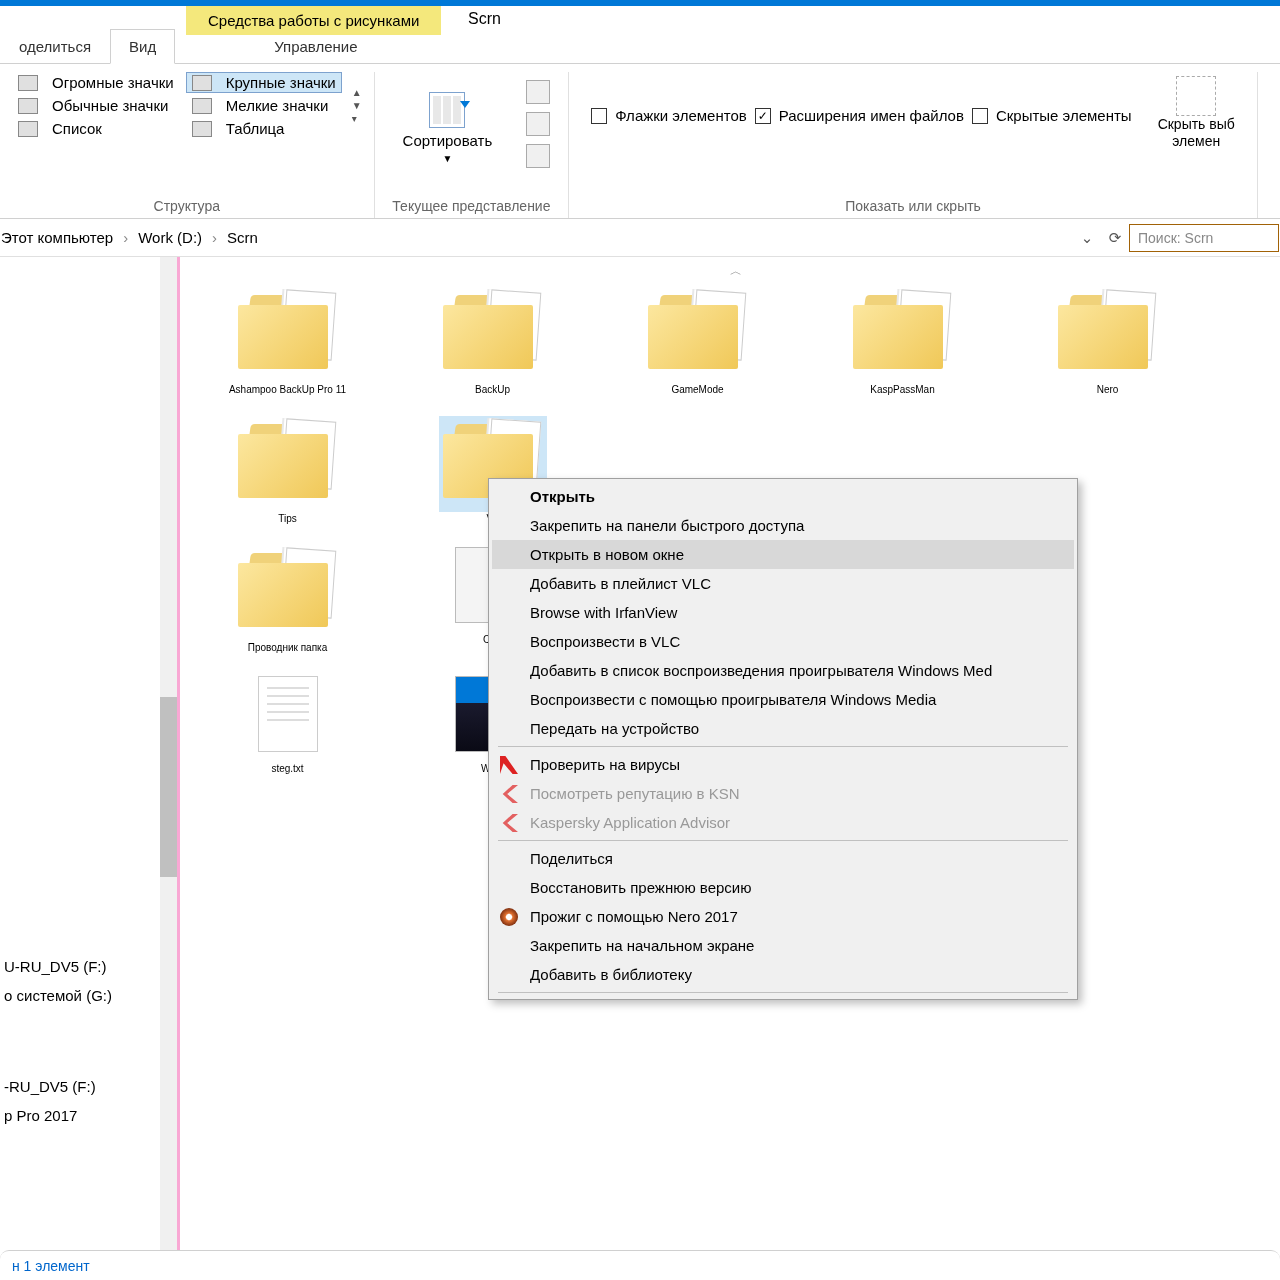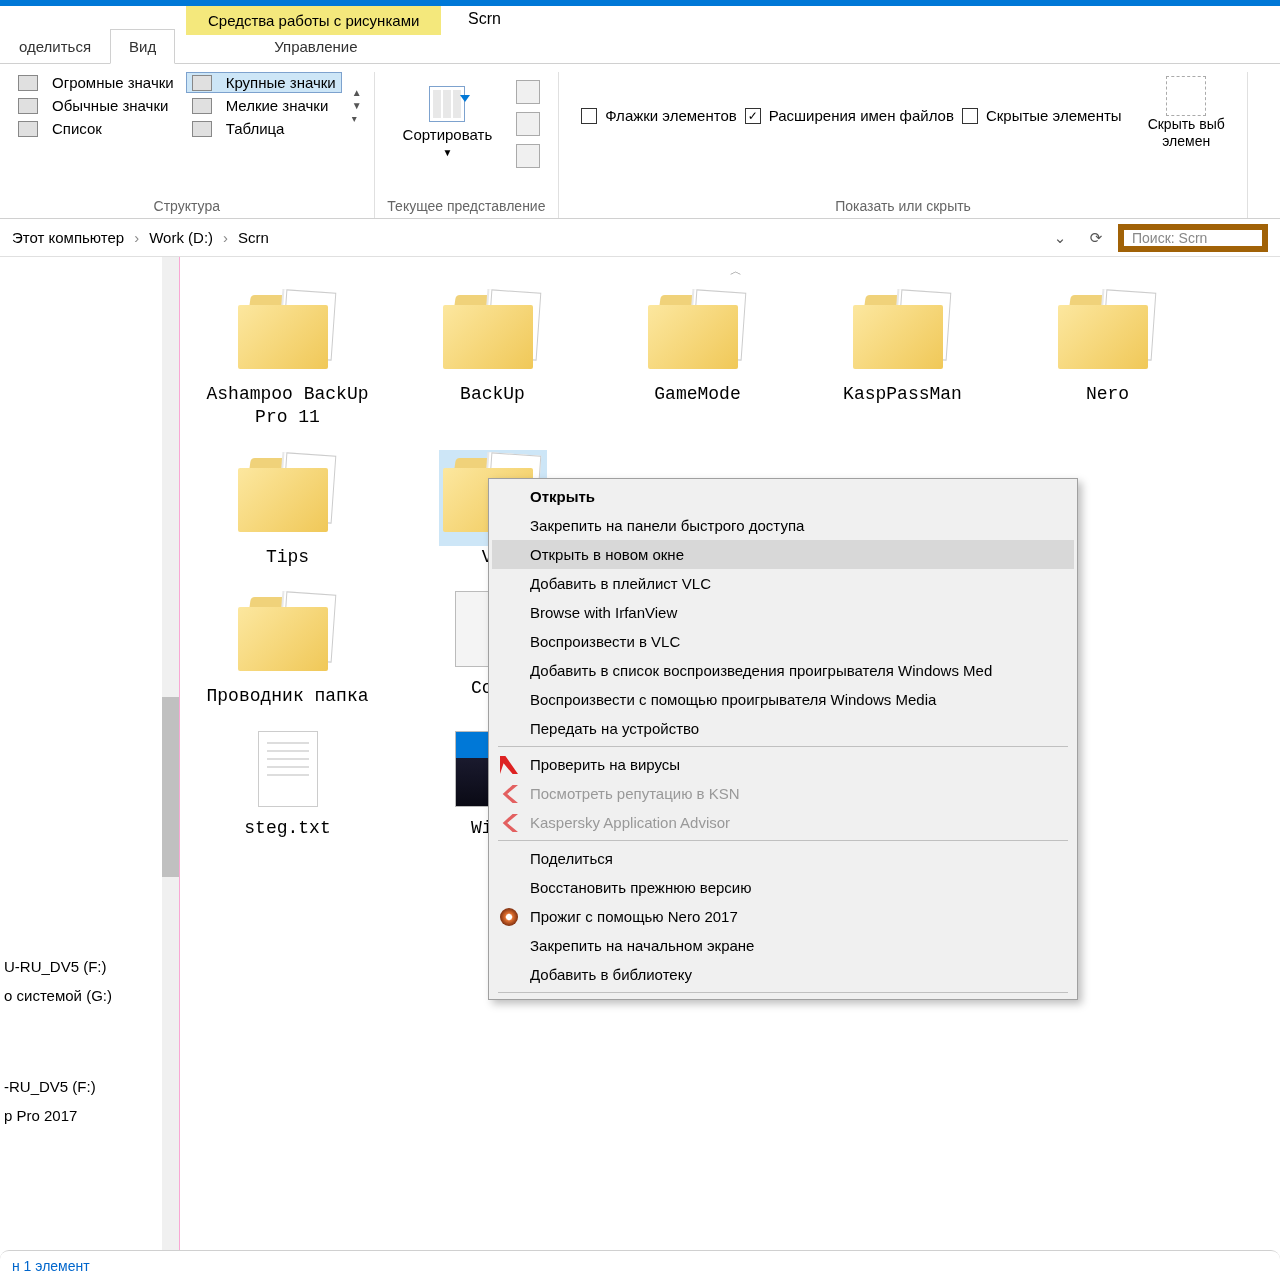--- a/index.html
+++ b/index.html
@@ -32,43 +32,43 @@
 
 .small-icon { width: 24px; height: 24px; border: 1px solid #aaa; background: #f0f0f0; }
 
 .check-group { display: flex; flex-direction: row; gap: 8px; padding: 6px 10px 0 10px; }
 .check-item { display: flex; align-items: center; gap: 8px; font-size: 15px; }
 .checkbox { width: 16px; height: 16px; border: 1px solid #333; display: flex; align-items: center; justify-content: center; font-size: 12px; }
 
 .hide-group { display: flex; flex-direction: column; align-items: center; padding: 4px 10px; }
 .hide-icon { width: 40px; height: 40px; border: 1px dashed #aaa; }
 
-.breadcrumb-bar { height: 38px; display: flex; align-items: center; padding: 0 12px; gap: 8px; border-bottom: 1px solid #e0e0e0; }
+.breadcrumb-bar { height: 38px; display: flex; align-items: center; padding: 0 1px; gap: 0; border-bottom: 1px solid #e0e0e0; }
 .breadcrumb { display: flex; align-items: center; gap: 10px; flex: 1; font-size: 15px; }
 .bc-sep { color: #888; }
 .small-btn { width: 28px; height: 28px; display: flex; align-items: center; justify-content: center; color: #555; cursor: default; }
-.search-box { width: 150px; height: 28px; border: 6px solid #a16207; padding: 0 8px; font-size: 14px; color: #888; display: flex; align-items: center; }
+.search-box { width: 150px; height: 28px; border: 1px solid #a16207; padding: 0 8px; font-size: 14px; color: #888; display: flex; align-items: center; }
 
 .main-area { display: flex; height: calc(100% - 6px - 58px - 155px - 38px - 30px); position: relative; }
-.sidebar { width: 180px; border-right: 1px solid #f9a8d4; position: relative; }
+.sidebar { width: 180px; border-right: 3px solid #f9a8d4; position: relative; }
 .sidebar-scroll { position: absolute; right: 0; top: 0; width: 17px; height: 100%; background: #f0f0f0; }
 .sidebar-thumb { position: absolute; right: 0; top: 440px; width: 17px; height: 180px; background: #c0c0c0; }
 .sidebar-items { position: absolute; bottom: 240px; left: 0; width: 160px; }
 .sidebar-item { padding: 6px 4px; font-size: 15px; white-space: nowrap; overflow: hidden; }
 .sidebar-items.lower { bottom: 120px; }
 
 .content { flex: 1; padding: 30px 20px; position: relative; overflow: hidden; }
 .content-scroll-up { position: absolute; top: 6px; left: 50%; font-size: 12px; color: #888; }
 .folders-grid { display: flex; flex-wrap: wrap; gap: 0 30px; }
 .folder-item { width: 175px; display: flex; flex-direction: column; align-items: center; margin-bottom: 20px; }
 .folder-icon { width: 100px; height: 80px; position: relative; margin-bottom: 8px; }
 .folder-back { position: absolute; left: 8px; top: 4px; width: 84px; height: 70px; background: #f0d27a; transform: skewX(-8deg); border-radius: 4px 4px 0 0; }
 .folder-front { position: absolute; left: 0; top: 14px; width: 90px; height: 64px; background: linear-gradient(135deg, #fce79f, #f0c858); border-radius: 2px; }
 .folder-preview { position: absolute; right: 4px; top: 0; width: 50px; height: 68px; background: #fff; border: 1px solid #ccc; transform: rotate(4deg); box-shadow: -2px 0 0 #fff, -4px 0 0 #e8e8e8; }
-.folder-label { font-size: 18px; text-align: center; line-height: 1.3; font-family: Liberation Mono, monospace; }
+.folder-label { font-size: 10px; text-align: center; line-height: 1.3; }
 .folder-item.selected .folder-icon-wrap { background: #cde6f7; padding: 4px; }
 .folder-icon-wrap { padding: 4px; }
 
 .file-icon { width: 100px; height: 80px; position: relative; margin-bottom: 8px; display: flex; align-items: center; justify-content: center; }
 .txt-icon { width: 60px; height: 76px; background: #fff; border: 1px solid #ccc; position: relative; }
 .txt-icon::before { content: ""; position: absolute; top: 10px; left: 8px; right: 8px; height: 40px; background: repeating-linear-gradient(#ddd, #ddd 2px, transparent 2px, transparent 8px); }
 .thumb-icon { width: 76px; height: 76px; background: #f4f4f4; border: 1px solid #bbb; overflow: hidden; }
 .thumb-blue { background: linear-gradient(180deg, #0078d7 0%, #0078d7 35%, #1a1a2e 35%, #0a0a15 100%); }
 
 .context-menu { position: absolute; left: 488px; top: 478px; width: 590px; background: #f0f0f0; border: 1px solid #a0a0a0; box-shadow: 4px 4px 8px rgba(0,0,0,0.25); z-index: 100; padding: 3px; }
@@ -134,21 +134,21 @@
       <div class="dropdown-arrows">
           <span>▲</span>
           <span>▼</span>
           <span>▾</span>
         </div>
     </div>
     <div class="ribbon-group-label">Структура</div>
   </div>
 
   <div class="ribbon-group">
-    <div class="ribbon-row" style="align-items:center; gap:14px; padding:4px 6px">
+    <div class="ribbon-row" style="align-items:flex-end; gap:24px; padding:4px 6px">
       <div class="sort-btn">
         <div class="sort-icon">
             <div class="sort-cols">
               <div></div>
               <div></div>
               <div></div>
             </div>
           </div>
         <div>Сортировать</div>
         <div style="font-size:10px">▼</div>

